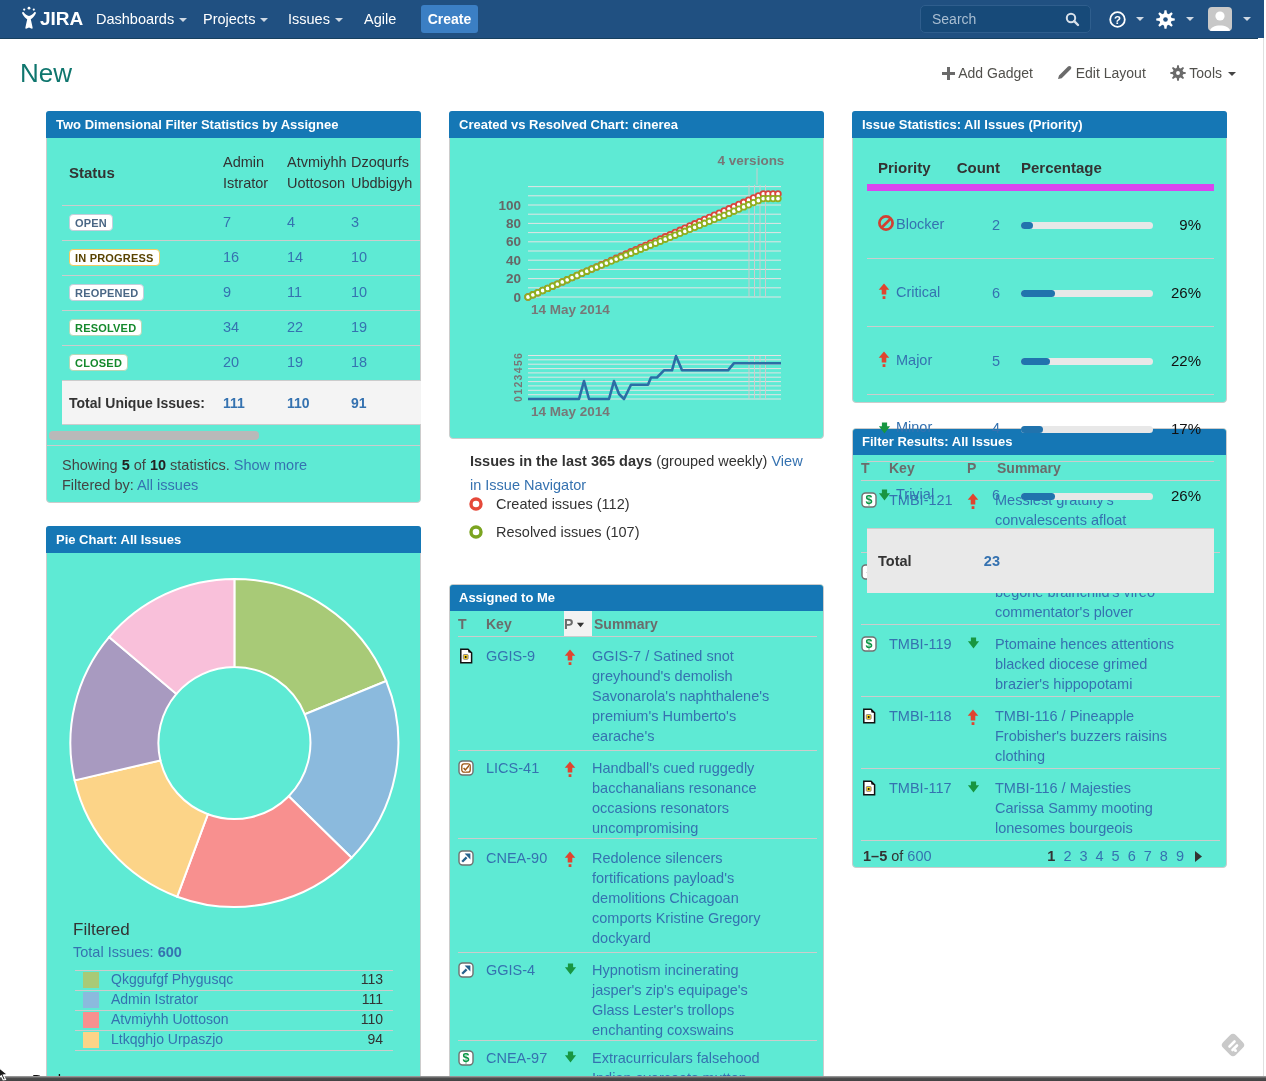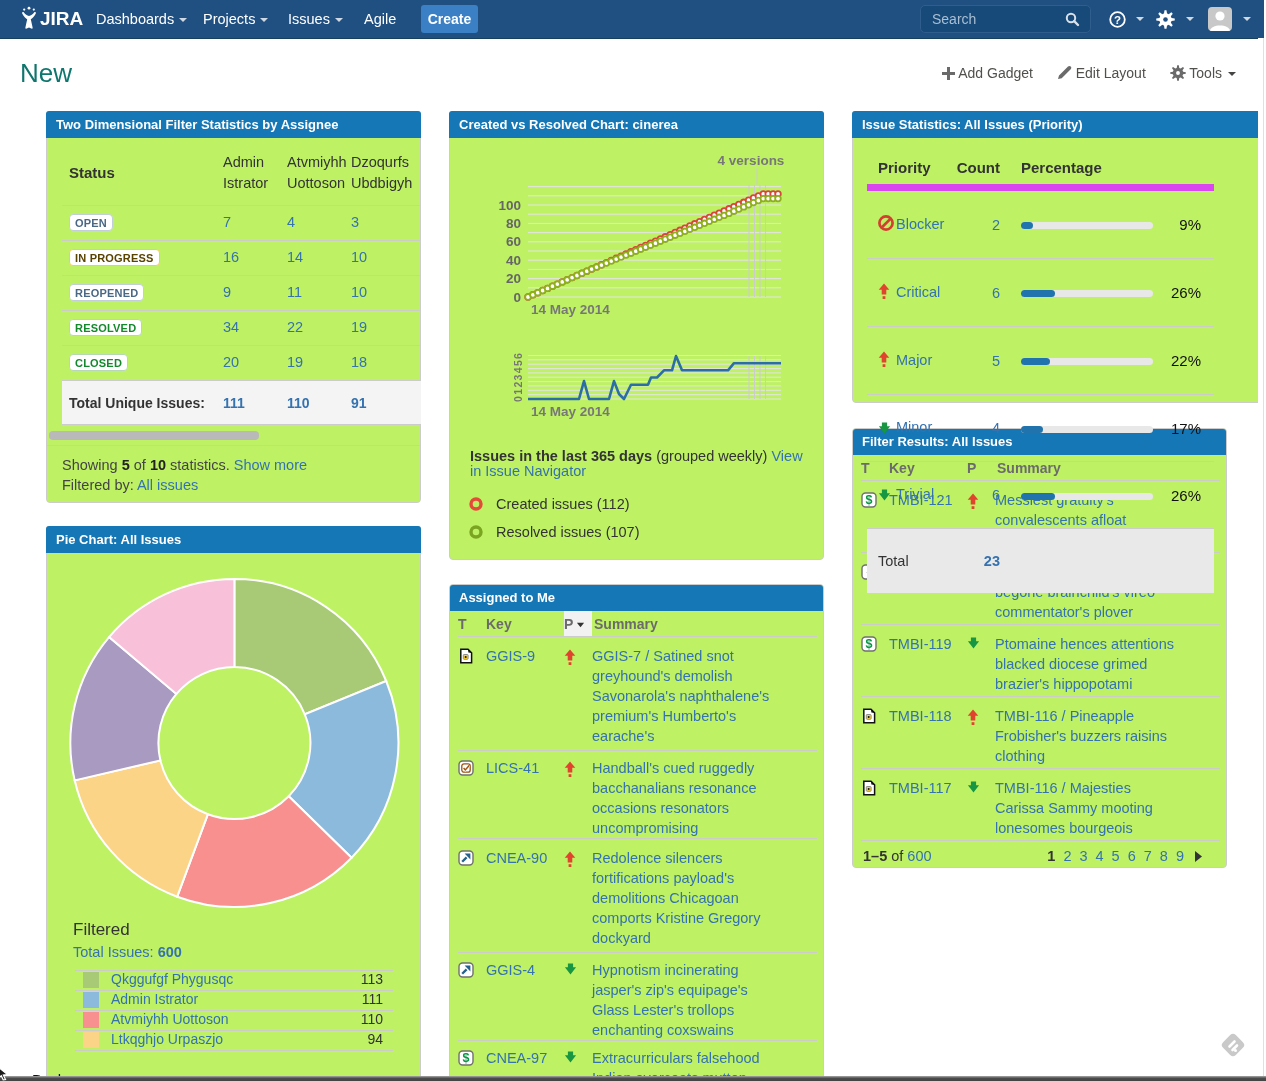--- a/index.html
+++ b/index.html
@@ -6,21 +6,21 @@
 a { color:#3572b0; text-decoration:none; }
 .nav { position:absolute; left:0; top:0; width:1264px; height:38px; background:#205081; }
 .nav .item { position:absolute; top:0; height:38px; line-height:38px; color:#fff; font-size:14.5px; }
 .caret { display:inline-block; width:0; height:0; border-left:4px solid transparent; border-right:4px solid transparent; border-top:4px solid #cfd9e4; vertical-align:middle; margin-left:5px; }
 .createbtn { position:absolute; left:421px; top:5px; width:57px; height:28px; background:#3b7fc4; border-radius:3px; color:#fff; font-size:14px; font-weight:bold; text-align:center; line-height:28px; }
 .search { position:absolute; left:920px; top:5px; width:171px; height:28px; background:#174a79; border:1px solid #2f5e8d; border-radius:5px; }
 .search span { position:absolute; left:11px; top:5px; color:#a9bed2; font-size:14px; }
 .title { position:absolute; left:20px; top:58px; font-size:26px; color:#0f766e; }
 .actions { position:absolute; top:65px; right:30px; font-size:14px; color:#51504c; }
 .actions span.lbl { margin-right:20px; }
-.gadget { position:absolute; background:#bef264; border:1px solid #ccc; border-radius:4px; }
+.gadget { position:absolute; background:#5eead4; border:1px solid #ccc; border-radius:4px; }
 .ghead { height:27px; background:#1577b5; border-radius:3px 3px 0 0; color:#fff; font-size:13px; font-weight:bold; line-height:27px; padding-left:10px; margin:-1px -1px 0 -1px; }
 table.itbl { border-collapse:collapse; width:100%; table-layout:fixed; }
 table.itbl td, table.itbl th { vertical-align:top; border-bottom:1px solid #ccc; font-size:14px; text-align:left; }
 .ticon { display:inline-block; vertical-align:-3px; }
 .picon { display:inline-block; }
 .lozenge { display:inline-block; border:1px solid; border-radius:4px; padding:2px 5px 1px; font-size:11px; font-weight:bold; letter-spacing:0.2px; }
 .lz-blue { color:#4a6785; border-color:#c3cedb; background:#fff; }
 .lz-yellow { color:#594300; border-color:#f2ca63; background:#fff; }
 .lz-green { color:#14892c; border-color:#b7d8b7; background:#fff; }
 </style></head><body>
@@ -191,21 +191,21 @@
 </tbody>
       </table>
 </div>
 </div>
 <style>
 .pietbl td.sw { width:36px; padding-left:8px; }
 .pietbl td { height:20px; vertical-align:middle; }
 .pietbl td.sw span { display:inline-block; width:16px; height:16px; vertical-align:middle; }
 .pietbl td.num { text-align:right; color:#333; padding-right:10px; }
 </style>
-<div class="gadget" style="left:449px;top:111px;width:375px;height:449px">
+<div class="gadget" style="left:449px;top:111px;width:375px;height:328px">
 <div class="ghead">Created vs Resolved Chart: cinerea</div>
 <svg style="position:absolute;left:0;top:27px" width="373" height="310">
       <line x1="78" y1="158.0" x2="331" y2="158.0" stroke="#e4e4e4" stroke-width="1"></line>
       <line x1="78" y1="148.8" x2="331" y2="148.8" stroke="#e4e4e4" stroke-width="1"></line>
       <line x1="78" y1="139.6" x2="331" y2="139.6" stroke="#e4e4e4" stroke-width="1"></line>
       <line x1="78" y1="130.4" x2="331" y2="130.4" stroke="#e4e4e4" stroke-width="1"></line>
       <line x1="78" y1="121.2" x2="331" y2="121.2" stroke="#e4e4e4" stroke-width="1"></line>
       <line x1="78" y1="112.0" x2="331" y2="112.0" stroke="#e4e4e4" stroke-width="1"></line>
       <line x1="78" y1="102.8" x2="331" y2="102.8" stroke="#e4e4e4" stroke-width="1"></line>
       <line x1="78" y1="93.6" x2="331" y2="93.6" stroke="#e4e4e4" stroke-width="1"></line>
@@ -349,21 +349,21 @@
       <polyline points="78.0,260.0 129.0,260.0 134.0,242.1 139.0,260.0 159.0,260.0 164.0,242.1 169.0,255.0 174.0,260.0 181.0,245.7 198.0,245.7 201.0,238.5 207.0,238.5 214.0,231.3 222.0,231.3 226.0,217.0 232.0,231.3 278.0,231.3 284.0,224.2 331.0,224.2" fill="none" stroke="#2b6da5" stroke-width="2.6" stroke-linejoin="round"></polyline>
       <text x="81" y="277" font-size="13.5" font-weight="bold" fill="#777">14 May 2014</text>
       <text x="69" y="260.0" text-anchor="middle" font-size="10.5" font-weight="bold" fill="#777" transform="rotate(-90 69 260.0)" dominant-baseline="middle">0</text>
       <text x="69" y="252.8" text-anchor="middle" font-size="10.5" font-weight="bold" fill="#777" transform="rotate(-90 69 252.8)" dominant-baseline="middle">1</text>
       <text x="69" y="245.7" text-anchor="middle" font-size="10.5" font-weight="bold" fill="#777" transform="rotate(-90 69 245.7)" dominant-baseline="middle">2</text>
       <text x="69" y="238.5" text-anchor="middle" font-size="10.5" font-weight="bold" fill="#777" transform="rotate(-90 69 238.5)" dominant-baseline="middle">3</text>
       <text x="69" y="231.3" text-anchor="middle" font-size="10.5" font-weight="bold" fill="#777" transform="rotate(-90 69 231.3)" dominant-baseline="middle">4</text>
       <text x="69" y="224.2" text-anchor="middle" font-size="10.5" font-weight="bold" fill="#777" transform="rotate(-90 69 224.2)" dominant-baseline="middle">5</text>
       <text x="69" y="217.0" text-anchor="middle" font-size="10.5" font-weight="bold" fill="#777" transform="rotate(-90 69 217.0)" dominant-baseline="middle">6</text>
     </svg>
-<div style="position:absolute;left:20px;top:337px;width:340px;font-size:14.5px;color:#333;line-height:15px">
+<div style="position:absolute;left:20px;top:337px;width:340px;font-size:14.5px;color:#333;line-height:24px">
 <b>Issues in the last 365 days</b> (grouped weekly) <a>View in Issue Navigator</a></div>
 <div style="position:absolute;left:19px;top:384px;font-size:14.5px;color:#333">
 <svg width="14" height="14" viewBox="0 0 14 14" style="vertical-align:-2px">
         <circle cx="7" cy="7" r="5" fill="none" stroke="#e5493a" stroke-width="3.4"></circle>
       </svg>
 <span style="margin-left:9px">Created issues (112)</span></div>
 <div style="position:absolute;left:19px;top:412px;font-size:14.5px;color:#333">
 <svg width="14" height="14" viewBox="0 0 14 14" style="vertical-align:-2px">
         <circle cx="7" cy="7" r="5" fill="none" stroke="#7ba420" stroke-width="3.4"></circle>
       </svg>
@@ -542,21 +542,21 @@
 <style>
 .atbl { border-collapse:collapse; table-layout:fixed; }
 .atbl th { text-align:left; font-size:14px; color:#6b6b6b; padding:5px 0 4px; border-bottom:1px solid #ccc; }
 .atbl td { vertical-align:top; font-size:14.5px; border-bottom:1px solid #ccc; line-height:20px; }
 .ta tr.tall td { padding-top:9px; padding-bottom:4px; }
 .ta tr.short td { padding-top:7px; padding-bottom:0px; }
 .tf tr.short td { padding-top:9px; padding-bottom:2px; }
 .atbl td .ticon { margin-top:2px; }
 .atbl td .picon { margin-top:3px; }
 </style>
-<div class="gadget" style="left:852px;top:111px;width:414px;height:292px">
+<div class="gadget" style="left:852px;top:111px;width:375px;height:292px">
 <div class="ghead">Issue Statistics: All Issues (Priority)</div>
 <table class="stbl" style="margin:0 14px;width:347px">
 <colgroup>
         <col style="width:89px">
         <col style="width:44px">
         <col style="width:153px">
         <col>
       </colgroup>
 <tbody>
         <tr class="hd">
@@ -602,21 +602,21 @@
         </tr>
         <tr>
           <td class="pc"><span class="pic"><svg class="picon" width="13" height="12" viewBox="0 0 13 12">
                 <path d="M3.9 0.5 H9.1 V4.3 H12.1 L6.5 11.4 L0.9 4.3 H3.9 Z" fill="#189641"></path>
               </svg></span><a>Trivial</a></td>
           <td class="cnt"><a>6</a></td>
           <td class="bar"><span class="track"><span class="fill" style="width:34px"></span></span></td>
           <td class="pct">26%</td>
         </tr>
 <tr class="tot">
-          <td style="padding-left:11px;font-weight:normal;color:#333">Total</td>
+          <td style="padding-left:11px;font-weight:bold;color:#333">Total</td>
           <td class="cnt"><a style="font-weight:bold">23</a></td>
           <td></td>
           <td></td>
         </tr>
 </tbody>
     </table>
 </div>
 <style>
 .stbl { border-collapse:collapse; table-layout:fixed; }
 .stbl th { text-align:left; font-size:15px; color:#333; padding:21px 0 8px; border-bottom:7px solid #d946ef; }

